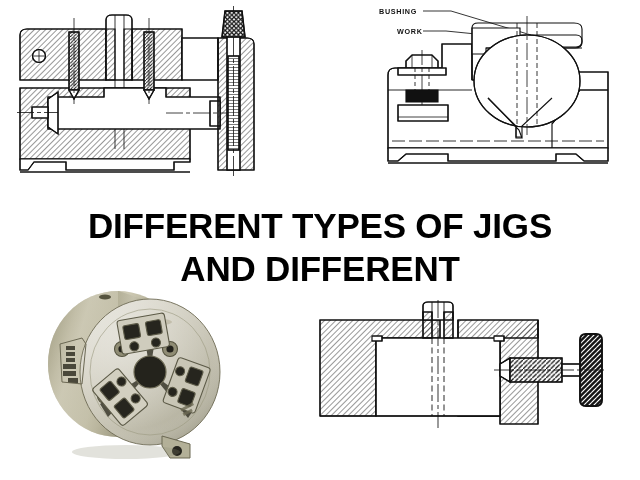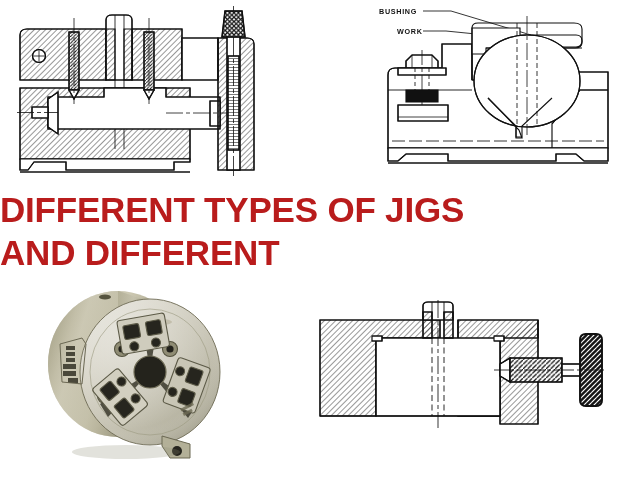--- a/index.html
+++ b/index.html
@@ -13,23 +13,23 @@
   .slide{position:absolute;inset:0;background:#fff;}
 
   
   .fig{position:absolute;}
   .fig svg{display:block;overflow:visible;}
 
   
   .title-block{
     position:absolute;
     left:0; right:0;
-    top:188px;
-    text-align:left;
-    color:#b91c1c;
+    top:204px;
+    text-align:center;
+    color:#000000;
     font-weight:bold;
     font-size:35px;
     line-height:43px;
     letter-spacing:-0.2px;
     font-family:"Liberation Sans", sans-serif;
   }
   .title-line{display:block;white-space:nowrap;}
 
   
   .lbl{

